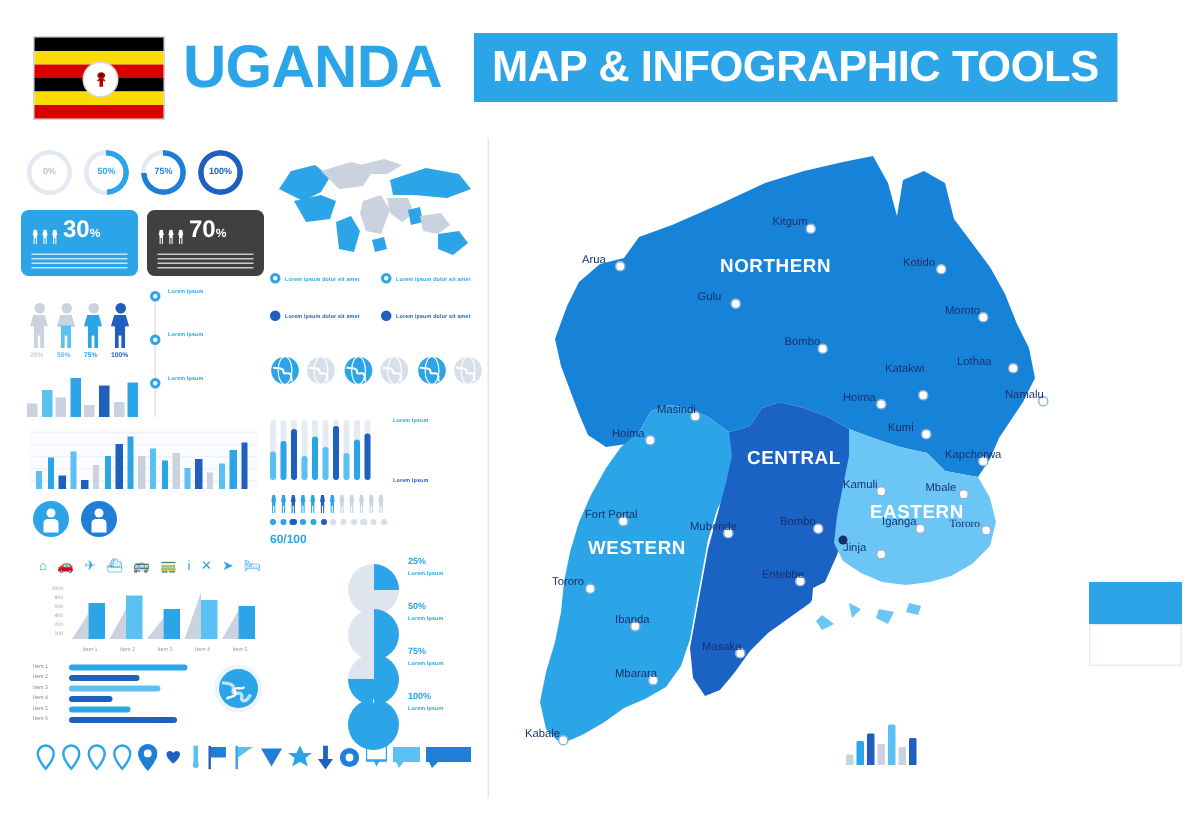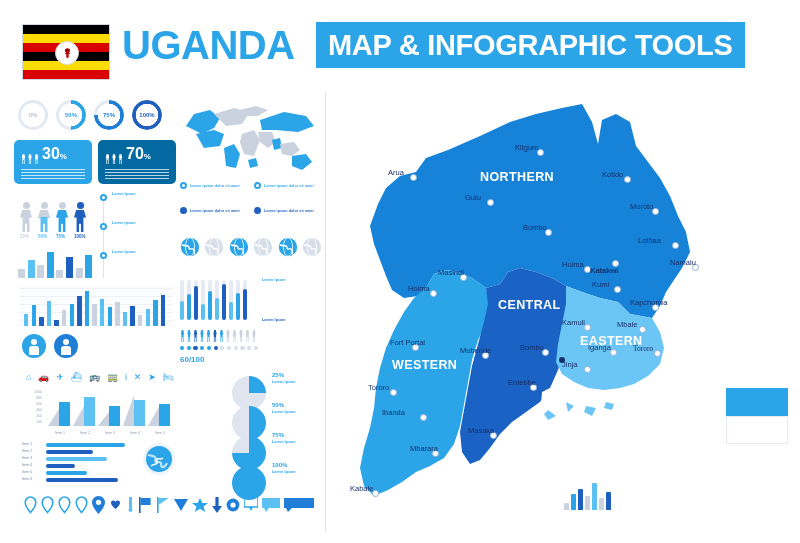--- a/index.html
+++ b/index.html
@@ -147,21 +147,21 @@
           </div>
           <div class="big">30<small>%</small></div>
         </div>
         <div class="lines">
           <i></i>
           <i></i>
           <i></i>
           <i></i>
         </div>
       </div>
-      <div class="kcard" style="background: #0369a1;">
+      <div class="kcard" style="background: #404040;">
         <div class="top">
           <div class="ppl">
             <div style="width: 5px; height: 12px; background: rgb(255, 255, 255); clip-path: polygon(30% 18%, 70% 18%, 85% 48%, 72% 48%, 72% 100%, 58% 100%, 58% 64%, 42% 64%, 42% 100%, 28% 100%, 28% 48%, 15% 48%);">
               <div style="position: absolute;"></div>
             </div>
             <div style="width: 5px; height: 12px; background: rgb(255, 255, 255); clip-path: polygon(30% 18%, 70% 18%, 85% 48%, 72% 48%, 72% 100%, 58% 100%, 58% 64%, 42% 64%, 42% 100%, 28% 100%, 28% 48%, 15% 48%);">
               <div style="position: absolute;"></div>
             </div>
             <div style="width: 5px; height: 12px; background: rgb(255, 255, 255); clip-path: polygon(30% 18%, 70% 18%, 85% 48%, 72% 48%, 72% 100%, 58% 100%, 58% 64%, 42% 64%, 42% 100%, 28% 100%, 28% 48%, 15% 48%);">
               <div style="position: absolute;"></div>
@@ -613,21 +613,21 @@
         <div class="city" style="left: 135px; top: 101px;">Gulu</div>
         <div class="cdot" style="left: 322px; top: 116px;"></div>
         <div class="city" style="left: 300px; top: 110px;">Moroto</div>
         <div class="cdot" style="left: 215px; top: 137px;"></div>
         <div class="city" style="left: 193px; top: 131px;">Bombo</div>
         <div class="cdot" style="left: 342px; top: 150px;"></div>
         <div class="city" style="left: 308px; top: 144px;">Lothaa</div>
         <div class="cdot" style="left: 254px; top: 174px;"></div>
         <div class="city" style="left: 232px; top: 168px;">Hoima</div>
         <div class="cdot" style="left: 282px; top: 168px;"></div>
-        <div class="city" style="left: 260px; top: 174px; font-weight: bold;">Katakwi</div>
+        <div class="city" style="left: 260px; top: 149px;">Katakwi</div>
         <div class="cdot" style="left: 362px; top: 172px;"></div>
         <div class="city" style="left: 340px; top: 166px;">Namalu</div>
         <div class="cdot" style="left: 130px; top: 182px;"></div>
         <div class="city" style="left: 108px; top: 176px;">Masindi</div>
         <div class="cdot" style="left: 284px; top: 194px;"></div>
         <div class="city" style="left: 262px; top: 188px;">Kumi</div>
         <div class="cdot" style="left: 100px; top: 198px;"></div>
         <div class="city" style="left: 78px; top: 192px;">Hoima</div>
         <div class="cdot" style="left: 322px; top: 212px;"></div>
         <div class="city" style="left: 300px; top: 206px;">Kapchorwa</div>
@@ -645,21 +645,21 @@
         <div class="city" style="left: 258px; top: 251px;">Iganga</div>
         <div class="cdot" style="left: 324px; top: 258px;"></div>
         <div class="city" style="left: 303px; top: 252px; font-family: Liberation Serif, serif;">Tororo</div>
         <div class="cdot" style="left: 254px; top: 274px;"></div>
         <div class="city" style="left: 232px; top: 268px;">Jinja</div>
         <div class="cdot" style="left: 60px; top: 297px;"></div>
         <div class="city" style="left: 38px; top: 291px;">Tororo</div>
         <div class="cdot" style="left: 200px; top: 292px;"></div>
         <div class="city" style="left: 178px; top: 286px;">Entebbe</div>
         <div class="cdot" style="left: 90px; top: 322px;"></div>
-        <div class="city" style="left: 52px; top: 316px;">Ibanda</div>
+        <div class="city" style="left: 80px; top: 316px;">Ibanda</div>
         <div class="cdot" style="left: 160px; top: 340px;"></div>
         <div class="city" style="left: 138px; top: 334px;">Masaka</div>
         <div class="cdot" style="left: 102px; top: 358px;"></div>
         <div class="city" style="left: 80px; top: 352px;">Mbarara</div>
         <div class="cdot" style="left: 42px; top: 398px;"></div>
         <div class="city" style="left: 20px; top: 392px;">Kabale</div>
       </div>
 
     <div class="abs mini-bars" id="map-mini" style="left:234px;top:384px;height:34px;">
         <i style="height: 7.48px; background: rgb(201, 210, 222);"></i>

